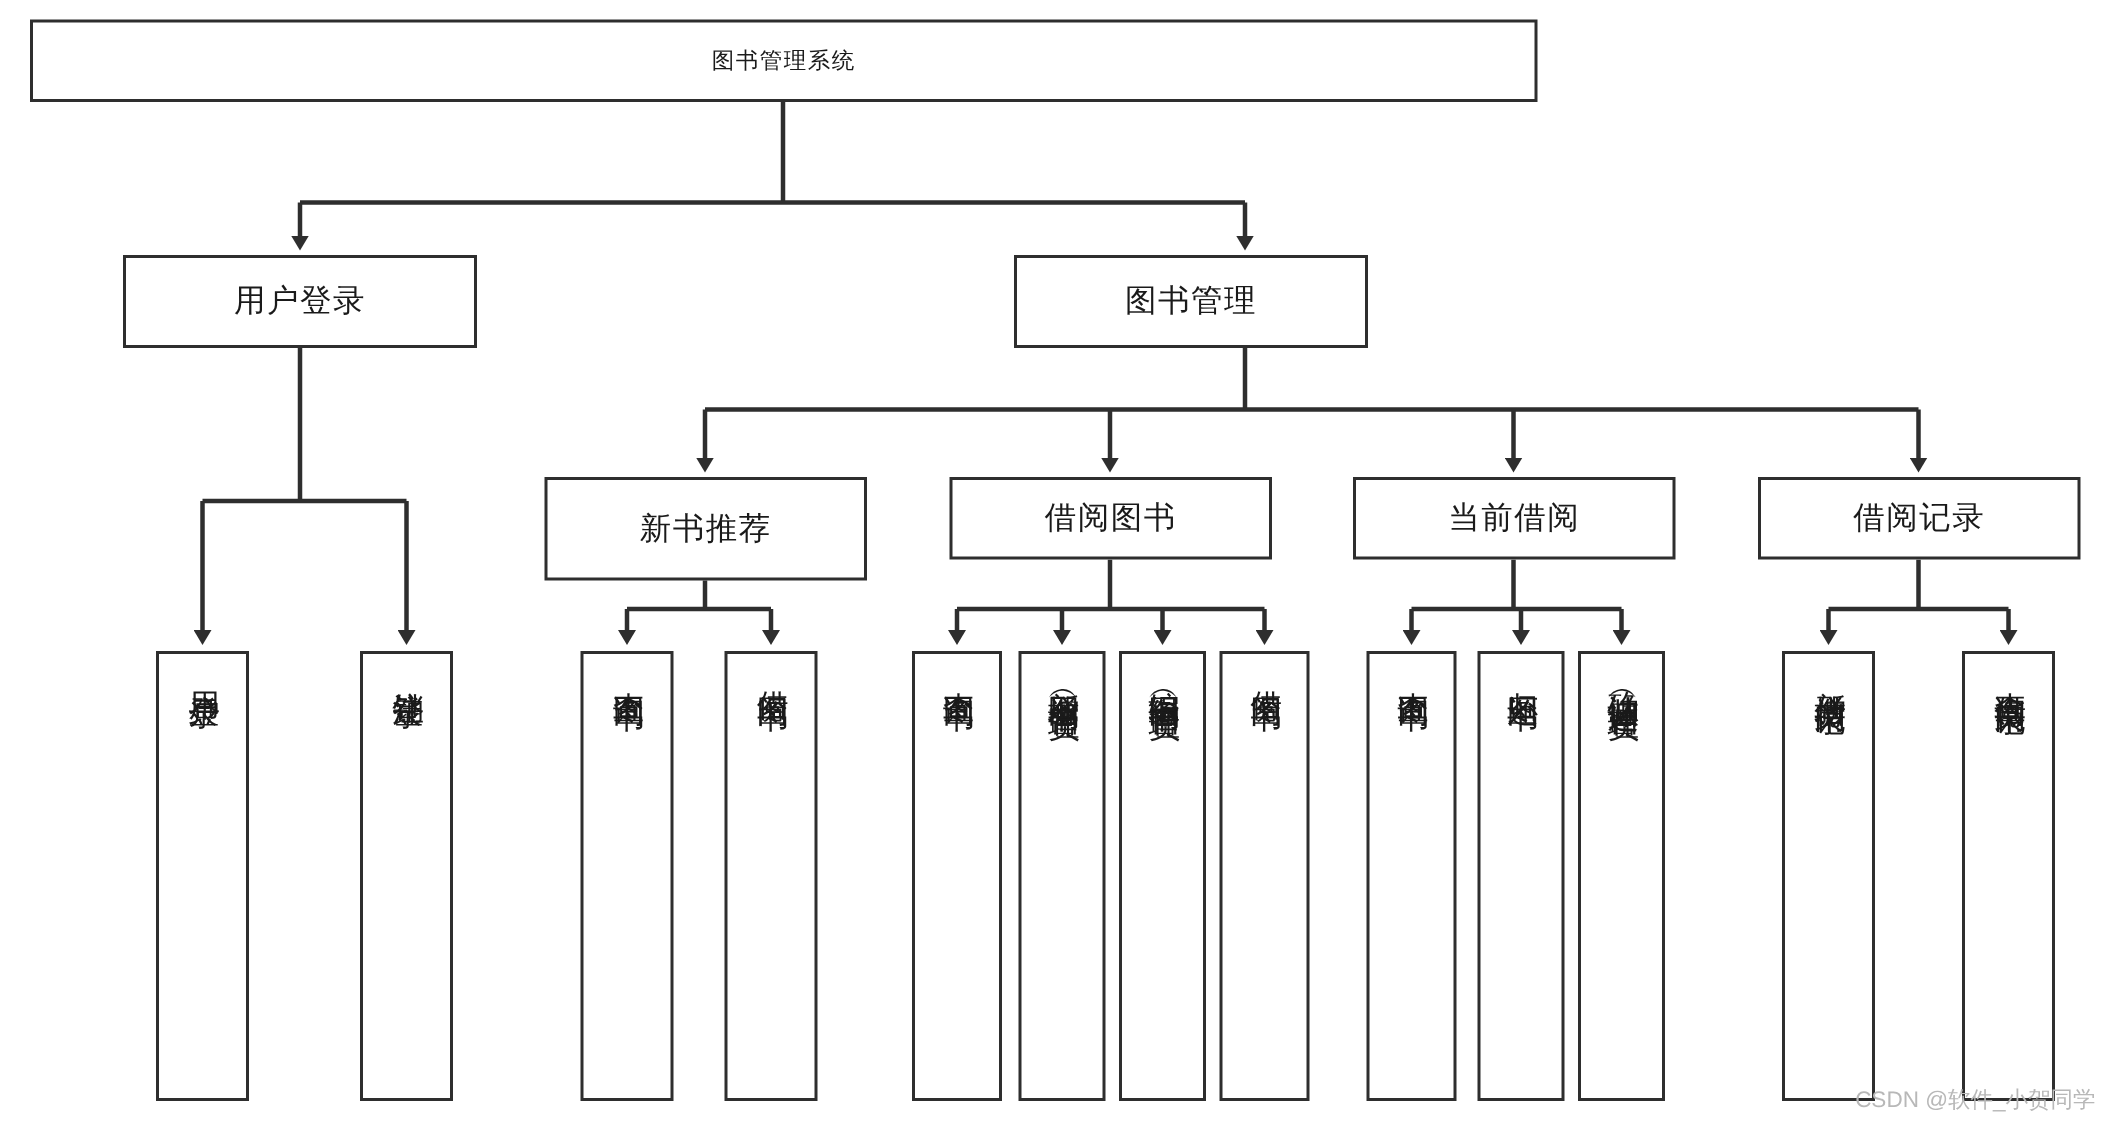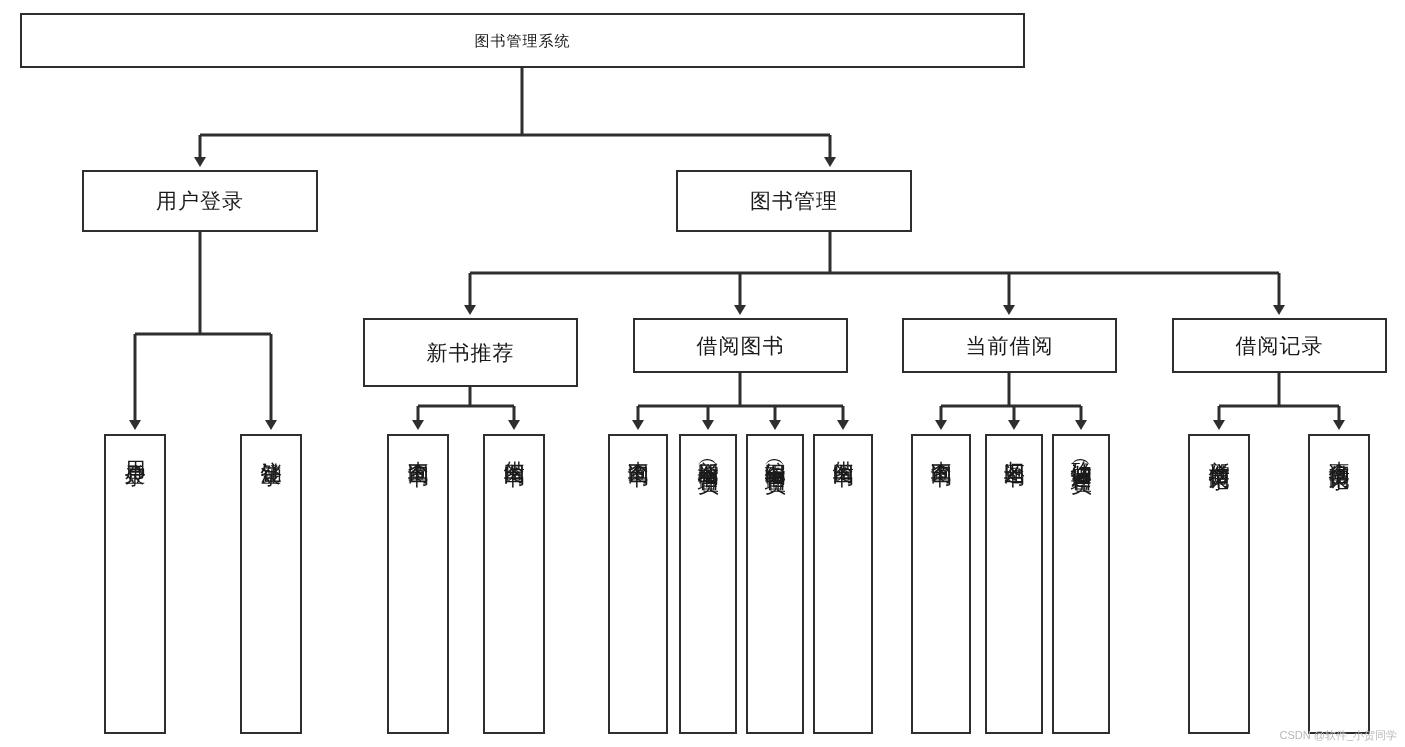--- a/index.html
+++ b/index.html
@@ -55,21 +55,21 @@
     white-space: nowrap;
     color: #1a1a1a;
   }
   .node.root {
     font-size: 15px;
   }
   #watermark {
     position: absolute;
     right: 8px;
     bottom: 4px;
-    font-size: 11px;
+    font-size: 15px;
     color: #b8b8b8;
     z-index: 5;
     white-space: nowrap;
     font-family: "Liberation Sans", "DejaVu Sans", sans-serif;
   }
 </style>
 </head>
 <body>
 
 <div id="diagram-root">

